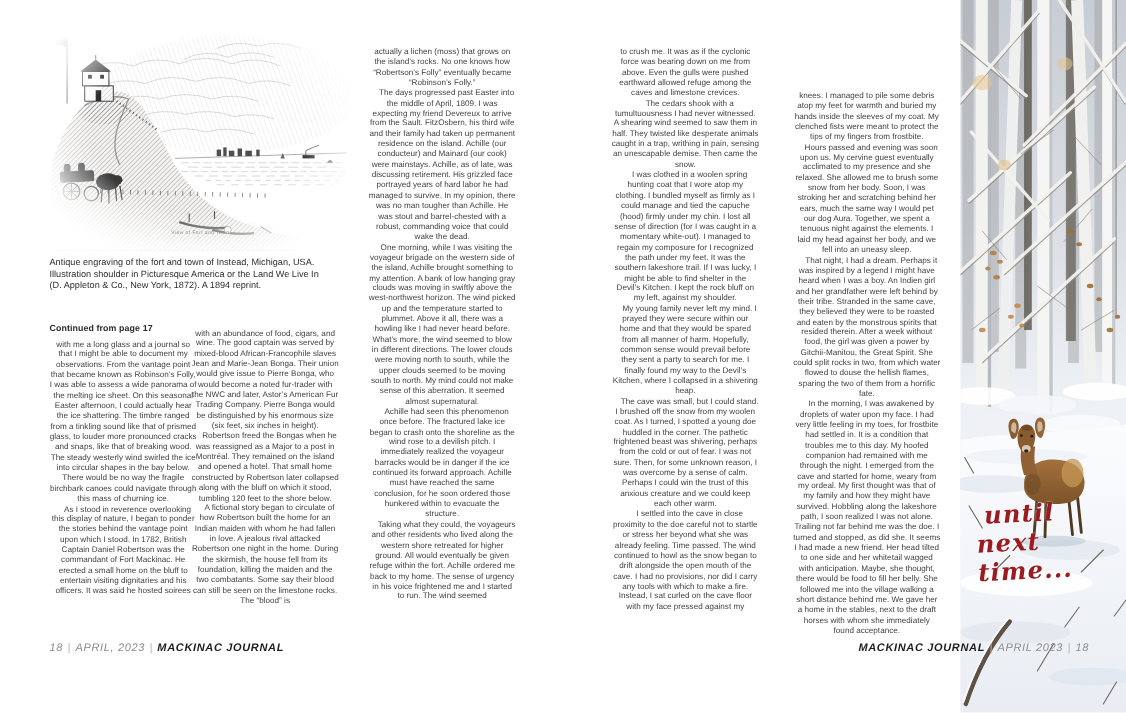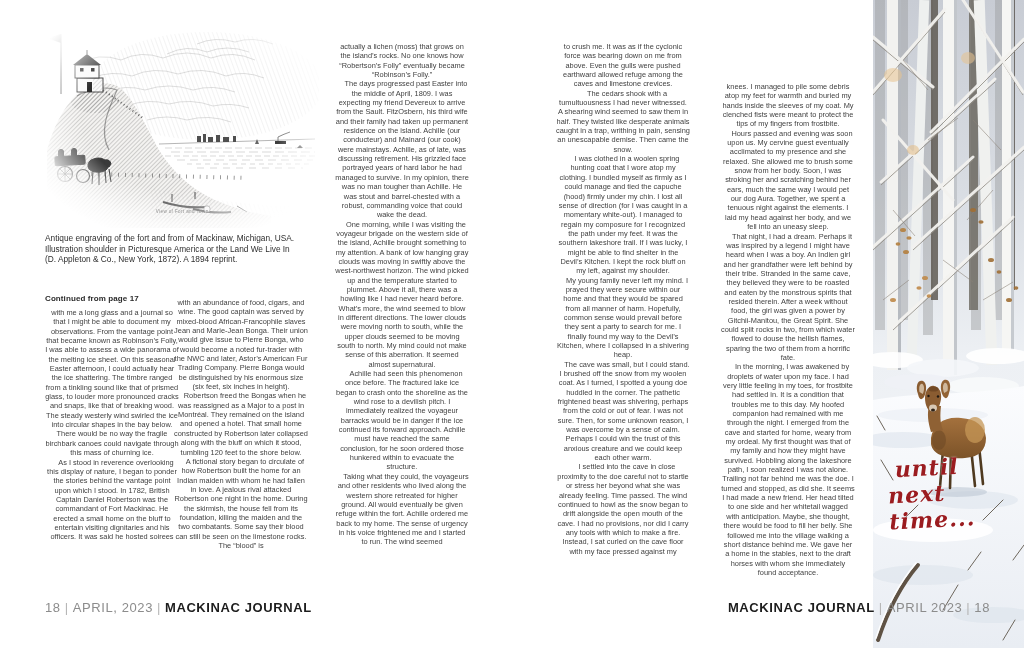--- a/index.html
+++ b/index.html
@@ -20,21 +20,21 @@
   
   #engraving{position:absolute;left:47px;top:24px;}
   #photo{position:absolute;left:873px;top:0;z-index:1;}
   
   .script{position:absolute;left:888px;top:453px;z-index:2;color:#9b1c20;
           font-family:"DejaVu Serif",serif;font-style:italic;font-weight:bold;
           font-size:22px;line-height:26px;transform:rotate(-3deg);letter-spacing:1px;
           text-shadow:0 0 2px rgba(255,255,255,.75);}
   .script .l1{margin-left:8px;}
   
-  .footer{position:absolute;top:600px;z-index:3;font-size:13px;color:#8c8c8c;letter-spacing:.6px;white-space:nowrap;}
+  .footer{position:absolute;top:584px;z-index:3;font-size:10px;color:#8c8c8c;letter-spacing:.6px;white-space:nowrap;font-style:italic;}
   .footer .sep{color:#b5b5b5;margin:0 4px;}
   .footer .strong{color:#1d1d1d;font-weight:bold;}
   #footer-left{left:45px;}
   #footer-right{right:34px;}
 </style>
 </head>
 <body>
 
 <div class="spread">
 
@@ -124,21 +124,21 @@
       <path d="M146,185 q20,5 38,3" stroke="#2f2f2f" stroke-width="2" fill="none"></path>
       <circle cx="160" cy="185" r="3.2" fill="#f6f6f6" stroke="#555" stroke-width="0.6"></circle>
       <path d="M190,182 l10,6 M125,170 l0,8 M148,168 l0,7" stroke="#3c3c3c" stroke-width="1"></path>
     </g>
     <rect x="0" y="0" width="272" height="204" fill="url(#vig)"></rect>
   </svg>
 
   <div class="micro">View of Fort and Town.</div>
 
   <div class="caption">
-    <div>Antique engraving of the fort and from of Mackinaw, Michigan, USA.</div>
+    <div>Antique engraving of the fort and town of Instead, Michigan, USA.</div>
     <div>Illustration shoulder in Picturesque America or the Land We Live In</div>
     <div>(D. Appleton &amp; Co., New York, 1872). A 1894 reprint.</div>
   </div>
 
   <div class="continued">Continued from page 17</div>
 
   <div id="col1" class="bodycol">
       <p class="para">with me a long glass and a journal so that I might be able to document my observations. From the vantage point that became known as Robinson’s Folly, I was able to assess a wide panorama of the melting ice sheet. On this seasonal Easter afternoon, I could actually hear the ice shattering. The timbre ranged from a tinkling sound like that of prismed glass, to louder more pronounced cracks and snaps, like that of breaking wood. The steady westerly wind swirled the ice into circular shapes in the bay below. There would be no way the fragile birchbark canoes could navigate through this mass of churning ice.</p>
       <p class="para ind">As I stood in reverence overlooking this display of nature, I began to ponder the stories behind the vantage point upon which I stood. In 1782, British Captain Daniel Robertson was the commandant of Fort Mackinac. He erected a small home on the bluff to entertain visiting dignitaries and his officers. It was said he hosted soirees</p>
     </div>

